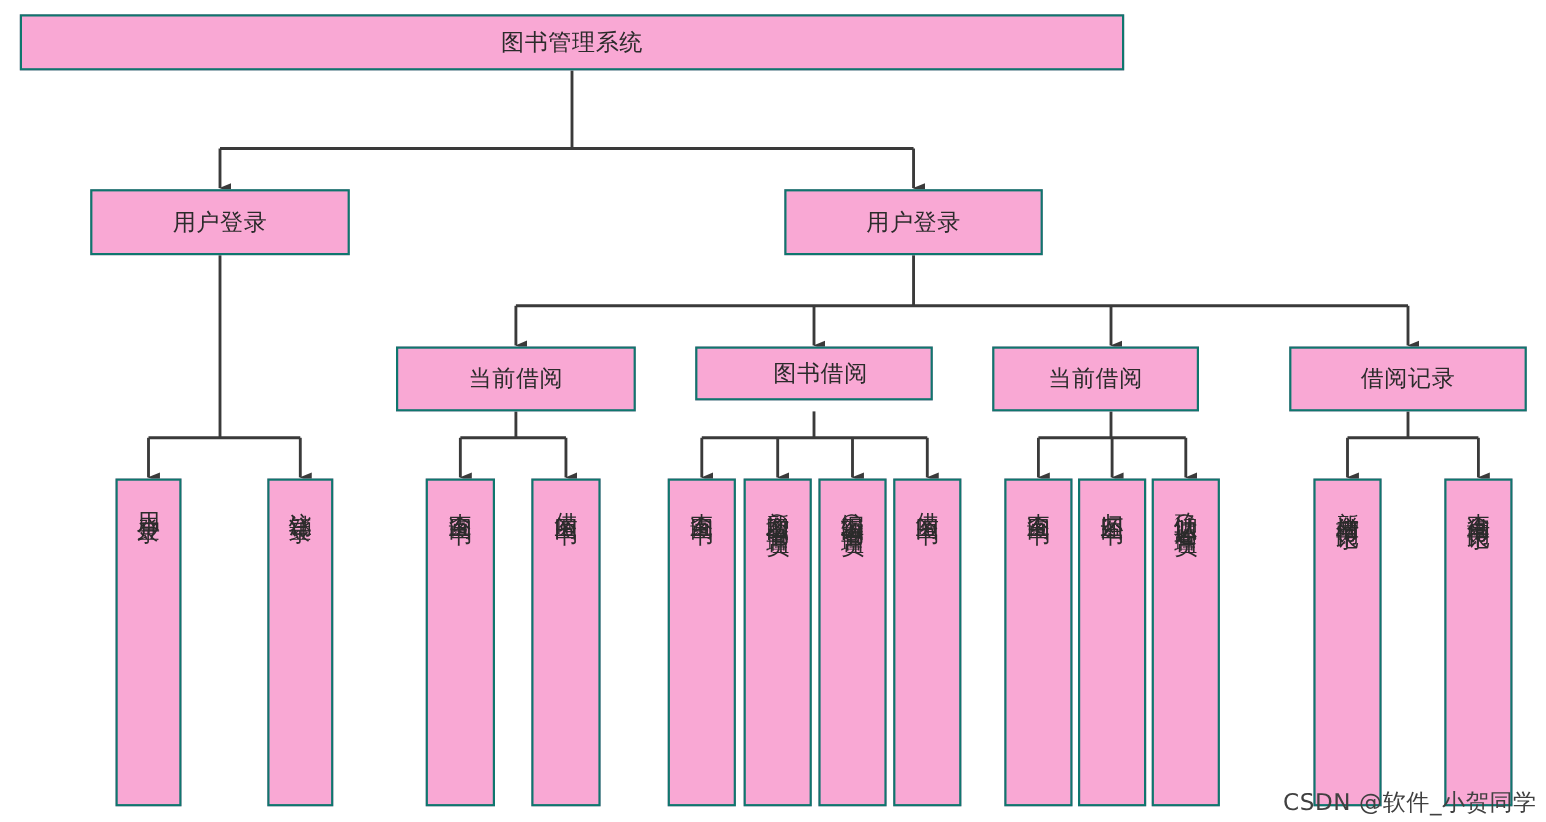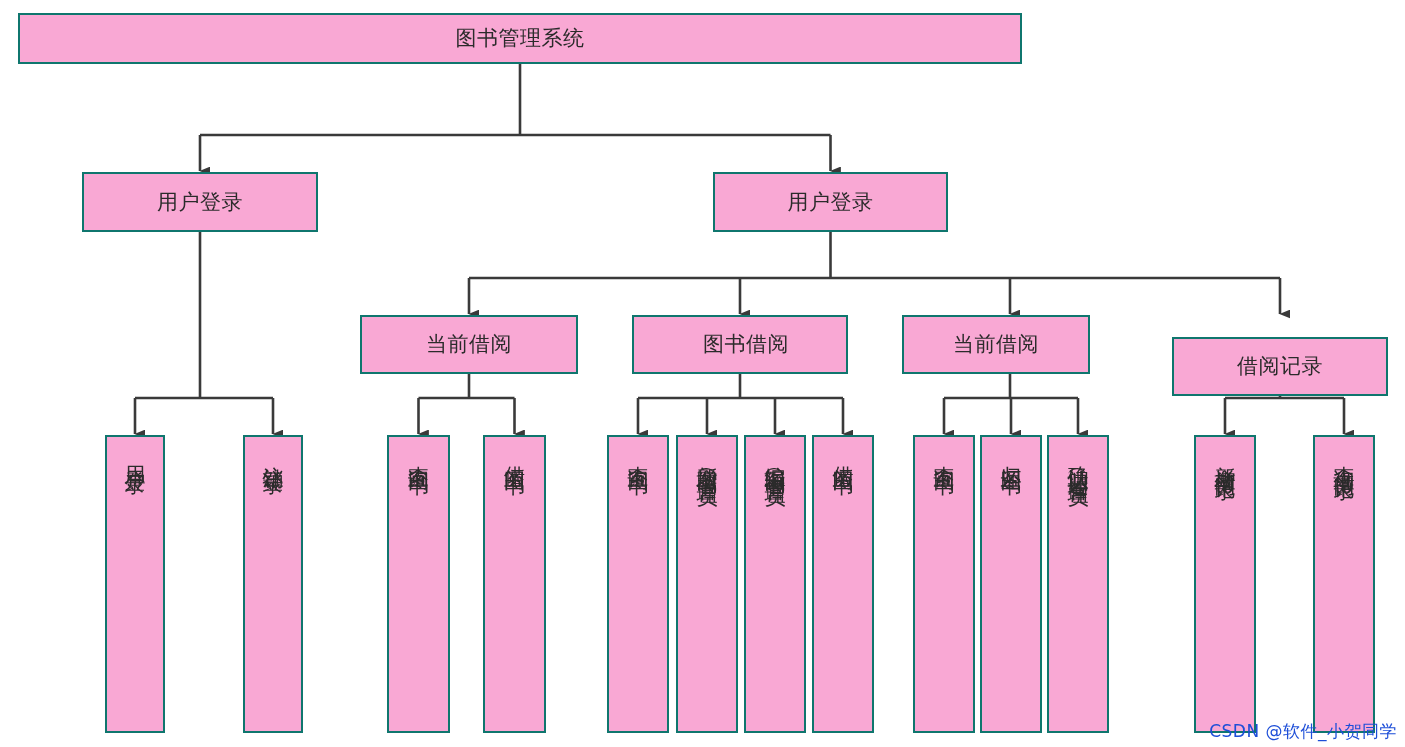--- a/index.html
+++ b/index.html
@@ -51,22 +51,22 @@
     text-orientation: upright;
     letter-spacing: 3px;
     font-size: 21px;
     white-space: normal;
     max-height: 100%;
   }
   .watermark {
     position: absolute;
     right: 8px;
     bottom: 4px;
-    font-size: 17px;
-    color: #1d4ed8;
+    font-size: 21px;
+    color: #404040;
     white-space: nowrap;
     letter-spacing: 0.5px;
   }
 </style>
 </head>
 <body>
 
 <div id="canvas">
 
   <svg class="edges" viewBox="0 0 1405 747" xmlns="http://www.w3.org/2000/svg">
@@ -119,27 +119,27 @@
   <div class="node" style="left: 82px; top: 172px; width: 236px; height: 60px;">
     <span class="node-label">用户登录</span>
   </div>
   <div class="node" style="left: 713px; top: 172px; width: 235px; height: 60px;">
     <span class="node-label">用户登录</span>
   </div>
 
   <div class="node" style="left: 360px; top: 315px; width: 218px; height: 59px;">
     <span class="node-label">当前借阅</span>
   </div>
-  <div class="node" style="left: 632px; top: 315px; width: 216px; height: 59px; padding-left: 12px;">
+  <div class="node" style="left: 632px; top: 315px; width: 216px; height: 49px; padding-left: 12px;">
     <span class="node-label">图书借阅</span>
   </div>
   <div class="node" style="left: 902px; top: 315px; width: 188px; height: 59px;">
     <span class="node-label">当前借阅</span>
   </div>
-  <div class="node" style="left: 1172px; top: 315px; width: 216px; height: 59px; margin-top: 22px;">
+  <div class="node" style="left: 1172px; top: 315px; width: 216px; height: 59px;">
     <span class="node-label">借阅记录</span>
   </div>
 
   <div class="node vertical" style="left: 105px; top: 435px; width: 60px; height: 298px;">
     <span class="node-label">用户登录</span>
   </div>
   <div class="node vertical" style="left: 243px; top: 435px; width: 60px; height: 298px;">
     <span class="node-label">注销登录</span>
   </div>
   <div class="node vertical" style="left: 387px; top: 435px; width: 63px; height: 298px;">

